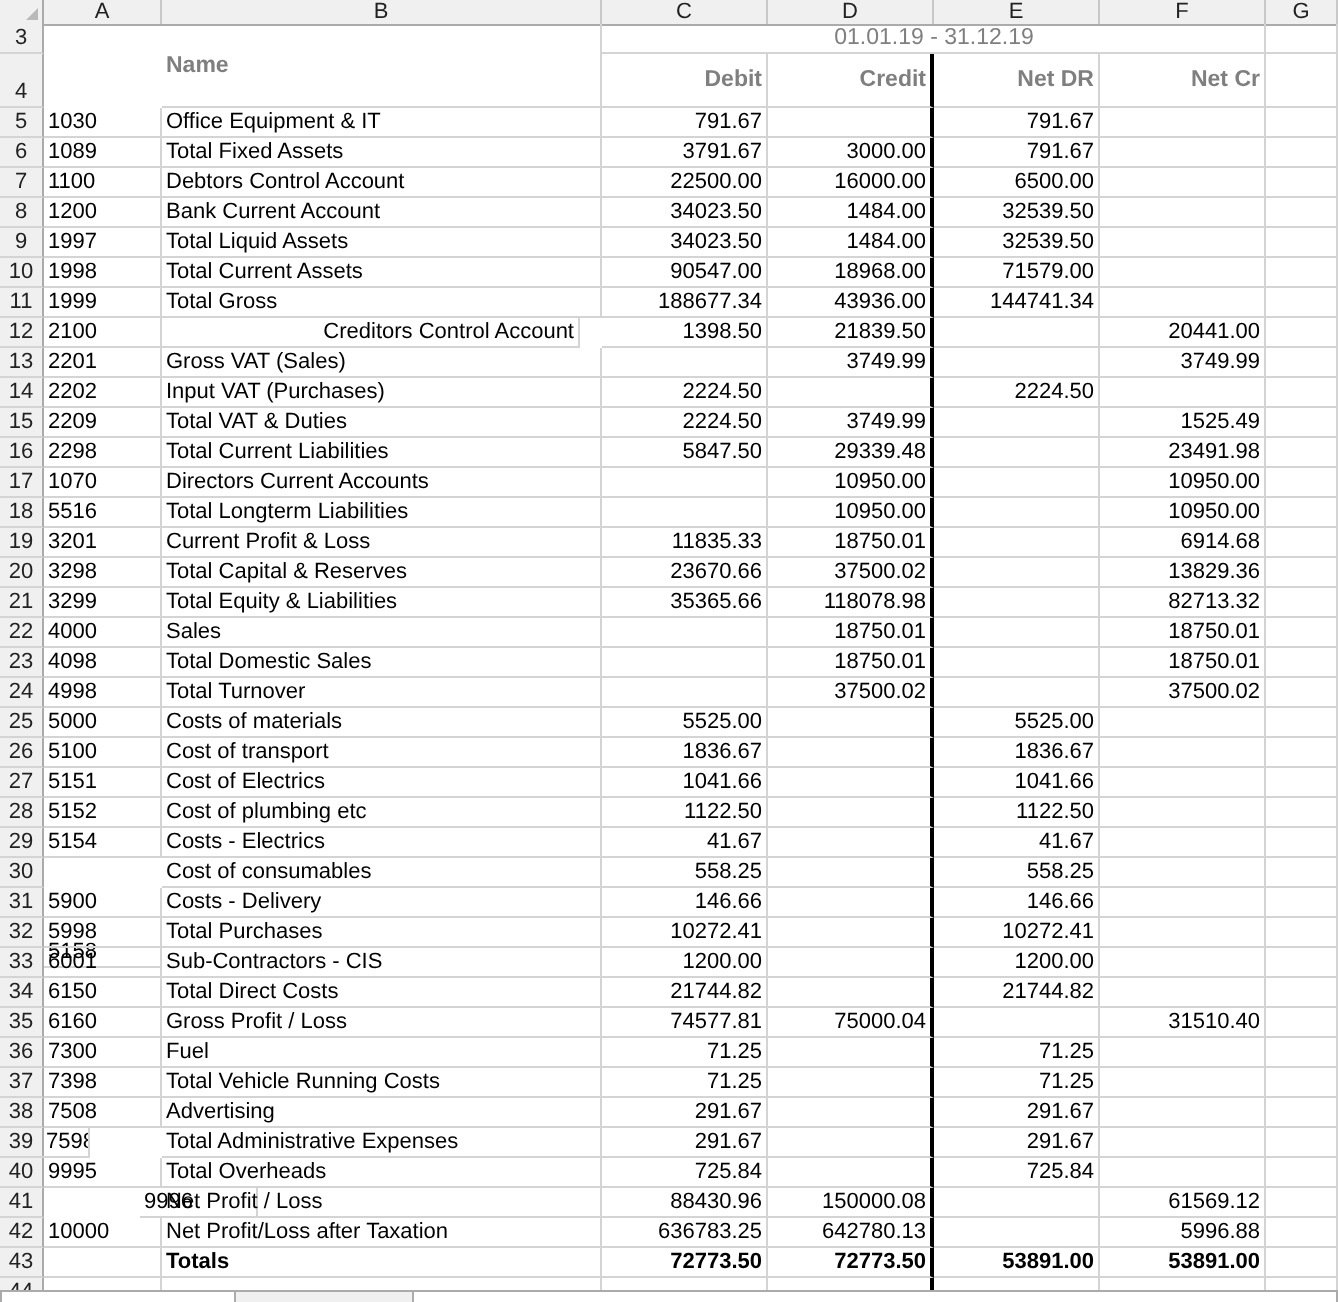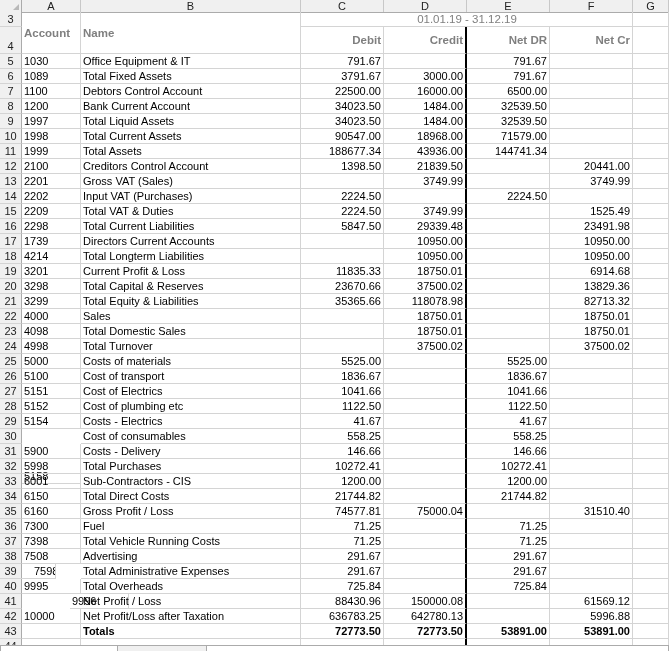--- a/index.html
+++ b/index.html
@@ -39,21 +39,20 @@
     <div class="c" style="left:301px;width:83px;">C</div>
     <div class="c" style="left:384px;width:83px;">D</div>
     <div class="c" style="left:467px;width:83px;">E</div>
     <div class="c" style="left:550px;width:83px;">F</div>
     <div class="c" style="left:633px;width:36px;">G</div>
   </div>
 
   <div class="rowhdr" style="top:12px;height:15px;line-height:15px;">3</div>
   <div class="rowhdr" style="top:27px;height:27px;line-height:38px;">4</div>
 
-  <div class="cell hdr" style="left:22px;top:12px;width:59px;height:42px;line-height:42px;">Account</div>
   <div class="cell hdr" style="left:81px;top:12px;width:220px;height:42px;line-height:42px;">Name</div>
   <div class="cell" style="left:301px;top:12px;width:332px;height:15px;"></div>
   <div class="period">01.01.19 - 31.12.19</div>
   <div class="cell" style="left:633px;top:12px;width:36px;height:15px;"></div>
   <div class="cell num hdr" style="left:301px;top:27px;width:83px;height:27px;line-height:27px;text-align:right;">Debit</div>
   <div class="cell num hdr" style="left:467px;top:27px;width:83px;height:27px;line-height:27px;">Net DR</div>
   <div class="cell num hdr thick" style="left:384px;top:27px;width:83px;height:27px;line-height:27px;">Credit</div>
   <div class="cell num hdr" style="left:550px;top:27px;width:83px;height:27px;line-height:27px;">Net Cr</div>
   <div class="cell" style="left:633px;top:27px;width:36px;height:27px;"></div>
 
@@ -114,31 +113,31 @@
         <div class="cell" style="left:81px;top:129px;width:220px;height:15px;">Total Current Assets</div>
         <div class="cell num" style="left:301px;top:129px;width:83px;height:15px;">90547.00</div>
         <div class="cell num thick" style="left:384px;top:129px;width:83px;height:15px;">18968.00</div>
         <div class="cell num" style="left:467px;top:129px;width:83px;height:15px;">71579.00</div>
         <div class="cell num" style="left:550px;top:129px;width:83px;height:15px;"></div>
         <div class="cell" style="left:633px;top:129px;width:36px;height:15px;"></div>
       </div>
       <div class="rowhdr" style="top:144px;height:15px;line-height:14px;">11</div>
       <div>
         <div class="cell" style="left:22px;top:144px;width:59px;height:15px;">1999</div>
-        <div class="cell" style="left:81px;top:144px;width:220px;height:15px;">Total Assets</div>
+        <div class="cell" style="left:81px;top:144px;width:220px;height:15px;">Total Gross</div>
         <div class="cell num" style="left:301px;top:144px;width:83px;height:15px;">188677.34</div>
         <div class="cell num thick" style="left:384px;top:144px;width:83px;height:15px;">43936.00</div>
         <div class="cell num" style="left:467px;top:144px;width:83px;height:15px;">144741.34</div>
         <div class="cell num" style="left:550px;top:144px;width:83px;height:15px;"></div>
         <div class="cell" style="left:633px;top:144px;width:36px;height:15px;"></div>
       </div>
       <div class="rowhdr" style="top:159px;height:15px;line-height:14px;">12</div>
       <div>
         <div class="cell" style="left:22px;top:159px;width:59px;height:15px;">2100</div>
-        <div class="cell" style="left:81px;top:159px;width:220px;height:15px;">Creditors Control Account</div>
+        <div class="cell" style="left:70px;top:159px;width:220px;height:15px;text-align:right;">Creditors Control Account</div>
         <div class="cell num" style="left:301px;top:159px;width:83px;height:15px;">1398.50</div>
         <div class="cell num thick" style="left:384px;top:159px;width:83px;height:15px;">21839.50</div>
         <div class="cell num" style="left:467px;top:159px;width:83px;height:15px;"></div>
         <div class="cell num" style="left:550px;top:159px;width:83px;height:15px;">20441.00</div>
         <div class="cell" style="left:633px;top:159px;width:36px;height:15px;"></div>
       </div>
       <div class="rowhdr" style="top:174px;height:15px;line-height:14px;">13</div>
       <div>
         <div class="cell" style="left:22px;top:174px;width:59px;height:15px;">2201</div>
         <div class="cell" style="left:81px;top:174px;width:220px;height:15px;">Gross VAT (Sales)</div>
@@ -173,31 +172,31 @@
         <div class="cell" style="left:22px;top:219px;width:59px;height:15px;">2298</div>
         <div class="cell" style="left:81px;top:219px;width:220px;height:15px;">Total Current Liabilities</div>
         <div class="cell num" style="left:301px;top:219px;width:83px;height:15px;">5847.50</div>
         <div class="cell num thick" style="left:384px;top:219px;width:83px;height:15px;">29339.48</div>
         <div class="cell num" style="left:467px;top:219px;width:83px;height:15px;"></div>
         <div class="cell num" style="left:550px;top:219px;width:83px;height:15px;">23491.98</div>
         <div class="cell" style="left:633px;top:219px;width:36px;height:15px;"></div>
       </div>
       <div class="rowhdr" style="top:234px;height:15px;line-height:14px;">17</div>
       <div>
-        <div class="cell" style="left:22px;top:234px;width:59px;height:15px;">1739</div>
+        <div class="cell" style="left:22px;top:234px;width:59px;height:15px;">1070</div>
         <div class="cell" style="left:81px;top:234px;width:220px;height:15px;">Directors Current Accounts</div>
         <div class="cell num" style="left:301px;top:234px;width:83px;height:15px;"></div>
         <div class="cell num thick" style="left:384px;top:234px;width:83px;height:15px;">10950.00</div>
         <div class="cell num" style="left:467px;top:234px;width:83px;height:15px;"></div>
         <div class="cell num" style="left:550px;top:234px;width:83px;height:15px;">10950.00</div>
         <div class="cell" style="left:633px;top:234px;width:36px;height:15px;"></div>
       </div>
       <div class="rowhdr" style="top:249px;height:15px;line-height:14px;">18</div>
       <div>
-        <div class="cell" style="left:22px;top:249px;width:59px;height:15px;">4214</div>
+        <div class="cell" style="left:22px;top:249px;width:59px;height:15px;">5516</div>
         <div class="cell" style="left:81px;top:249px;width:220px;height:15px;">Total Longterm Liabilities</div>
         <div class="cell num" style="left:301px;top:249px;width:83px;height:15px;"></div>
         <div class="cell num thick" style="left:384px;top:249px;width:83px;height:15px;">10950.00</div>
         <div class="cell num" style="left:467px;top:249px;width:83px;height:15px;"></div>
         <div class="cell num" style="left:550px;top:249px;width:83px;height:15px;">10950.00</div>
         <div class="cell" style="left:633px;top:249px;width:36px;height:15px;"></div>
       </div>
       <div class="rowhdr" style="top:264px;height:15px;line-height:14px;">19</div>
       <div>
         <div class="cell" style="left:22px;top:264px;width:59px;height:15px;">3201</div>
@@ -393,21 +392,21 @@
         <div class="cell" style="left:22px;top:549px;width:59px;height:15px;">7508</div>
         <div class="cell" style="left:81px;top:549px;width:220px;height:15px;">Advertising</div>
         <div class="cell num" style="left:301px;top:549px;width:83px;height:15px;">291.67</div>
         <div class="cell num thick" style="left:384px;top:549px;width:83px;height:15px;"></div>
         <div class="cell num" style="left:467px;top:549px;width:83px;height:15px;">291.67</div>
         <div class="cell num" style="left:550px;top:549px;width:83px;height:15px;"></div>
         <div class="cell" style="left:633px;top:549px;width:36px;height:15px;"></div>
       </div>
       <div class="rowhdr" style="top:564px;height:15px;line-height:14px;">39</div>
       <div>
-        <div class="cell" style="left:18px;top:564px;width:38px;height:15px;padding-left:16px;">7598</div>
+        <div class="cell" style="left:7px;top:564px;width:38px;height:15px;padding-left:16px;">7598</div>
         <div class="cell" style="left:81px;top:564px;width:220px;height:15px;">Total Administrative Expenses</div>
         <div class="cell num" style="left:301px;top:564px;width:83px;height:15px;">291.67</div>
         <div class="cell num thick" style="left:384px;top:564px;width:83px;height:15px;"></div>
         <div class="cell num" style="left:467px;top:564px;width:83px;height:15px;">291.67</div>
         <div class="cell num" style="left:550px;top:564px;width:83px;height:15px;"></div>
         <div class="cell" style="left:633px;top:564px;width:36px;height:15px;"></div>
       </div>
       <div class="rowhdr" style="top:579px;height:15px;line-height:14px;">40</div>
       <div>
         <div class="cell" style="left:22px;top:579px;width:59px;height:15px;">9995</div>

